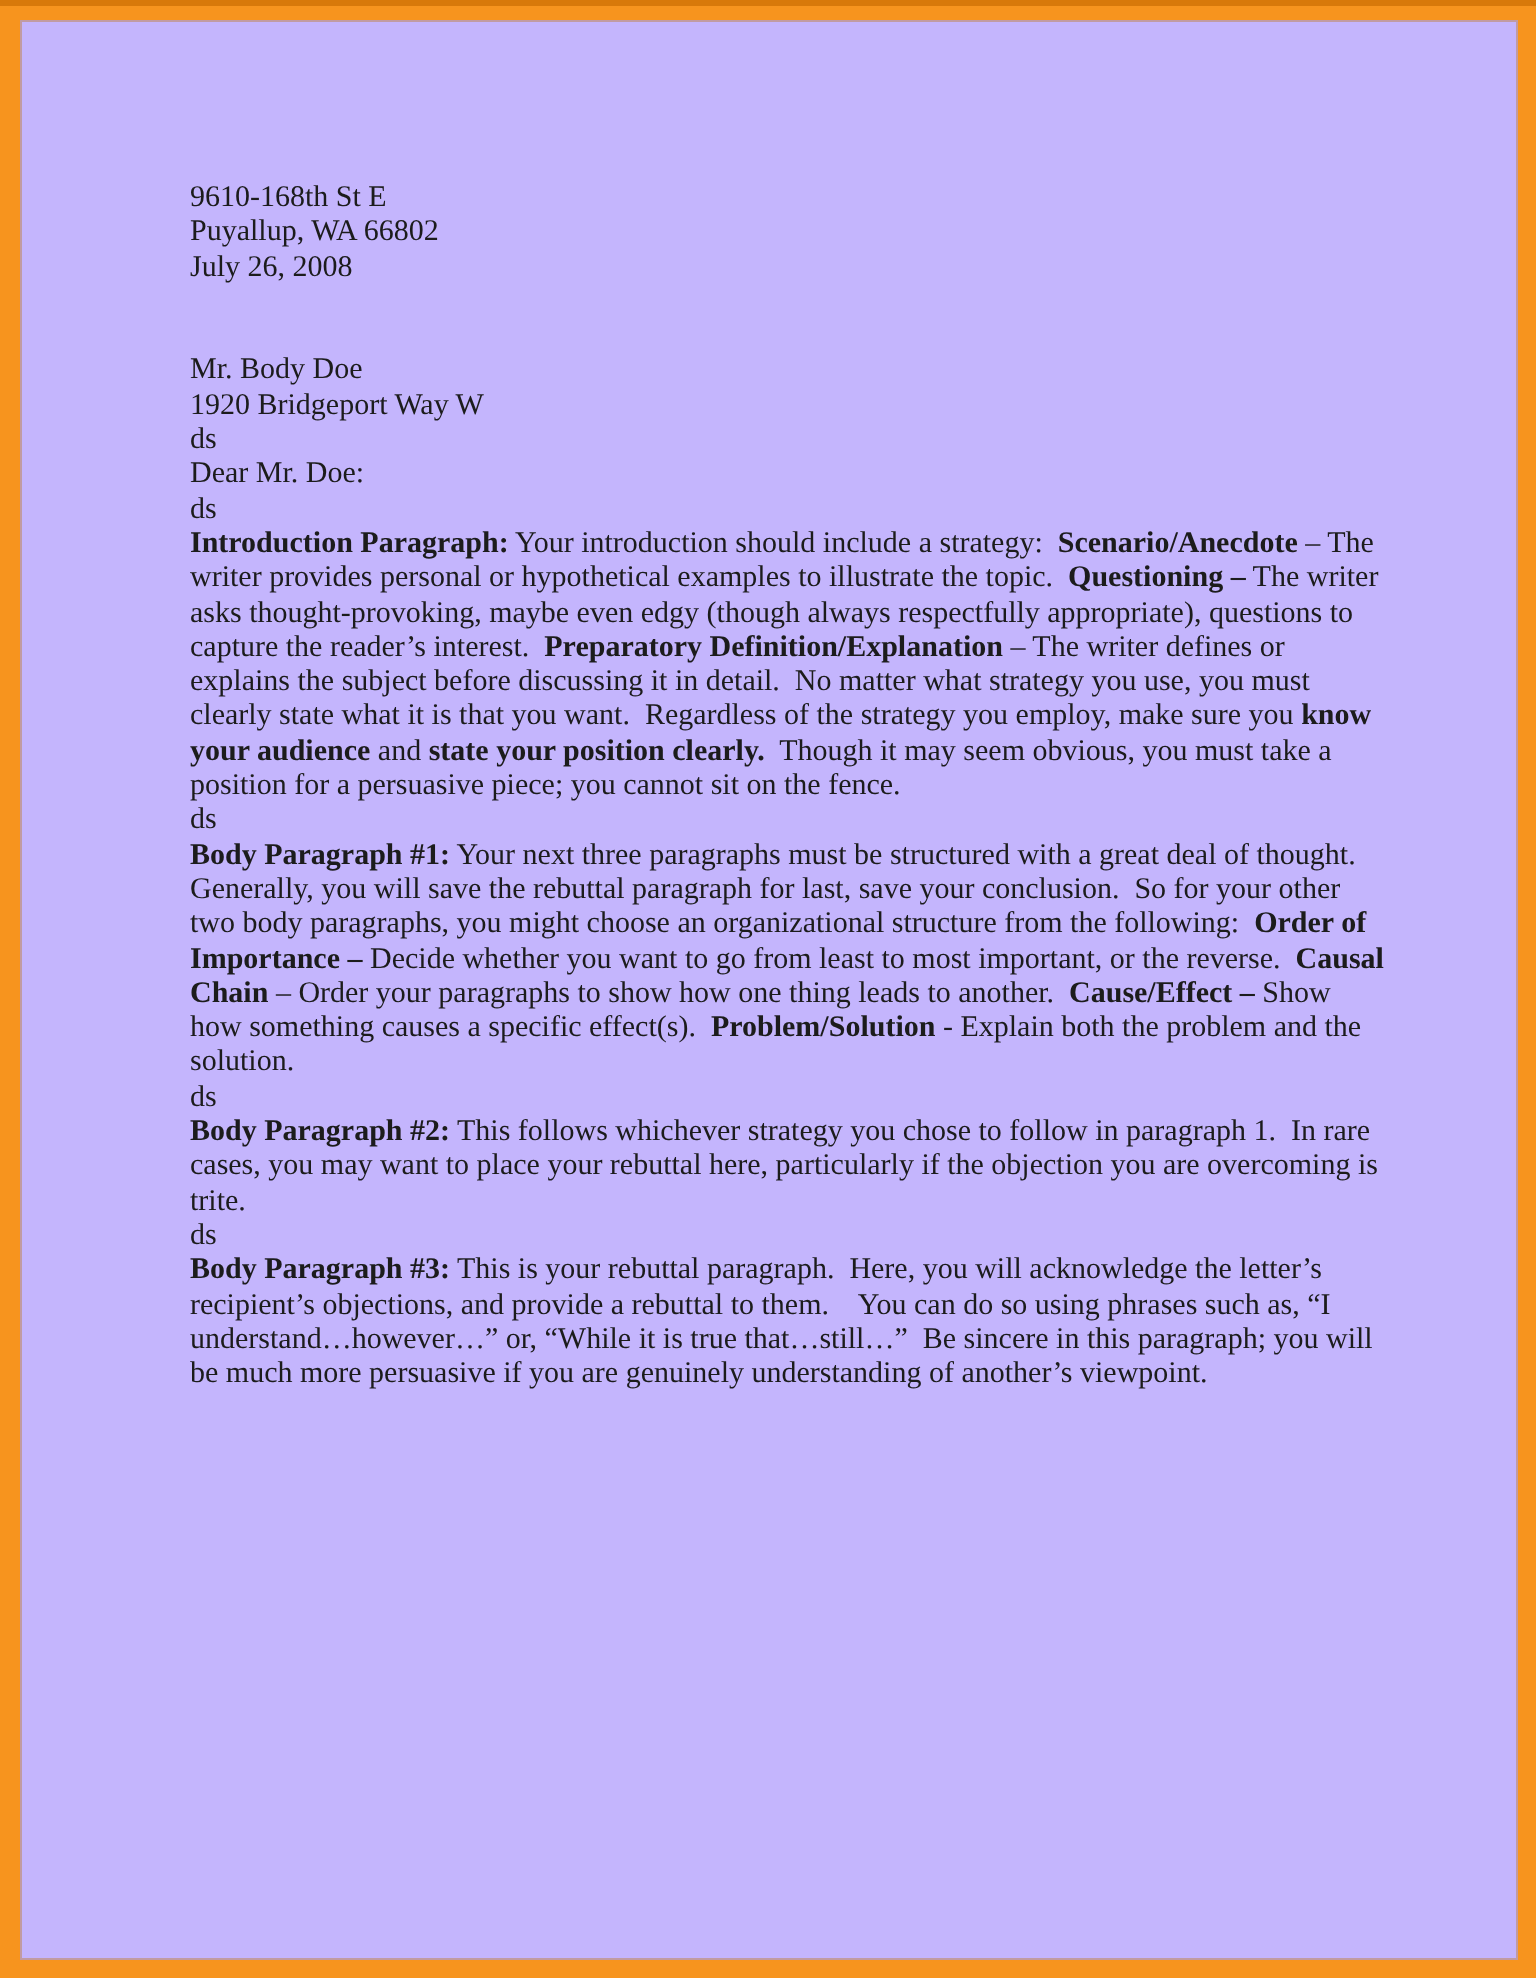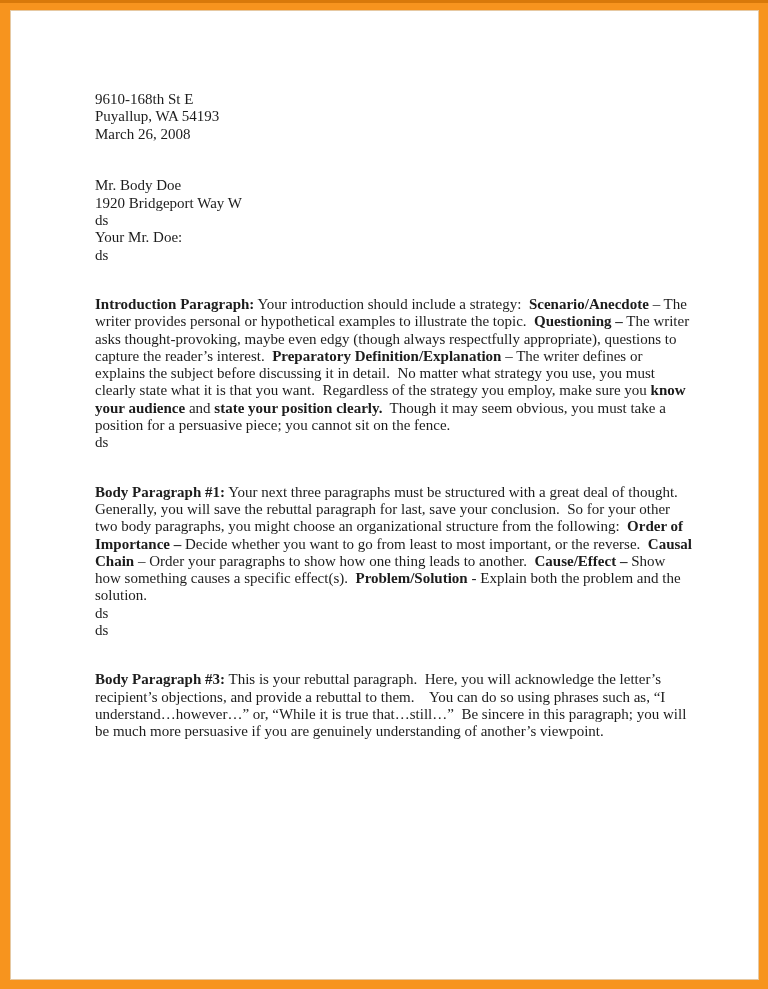--- a/index.html
+++ b/index.html
@@ -13,71 +13,72 @@
   }
   .frame-top-edge {
     position: absolute;
     top: 0; left: 0;
     width: 100%; height: 3px;
     background: #D8790A;
   }
   .page {
     position: absolute;
     top: 10px; left: 10px; right: 9px; bottom: 9px;
-    background: #ffffff;
+    background: #c4b5fd;
     box-shadow: inset 0 0 0 1px rgba(190, 112, 12, 0.38);
   }
   .content {
     position: absolute;
     top: 81px;
     left: 85px;
     width: 597px;
     font-size: 15px;
     line-height: 17.3px;
     color: #1c1c1c;
     text-align: left;
   }
   .line { white-space: pre-wrap; }
-  .para { white-space: pre-wrap; margin-top: 32px; }
+  .para { white-space: pre-wrap; }
   .gap { height: 17.3px; }
   .b { font-weight: 700; }
 </style>
 </head>
 <body>
 
 <div>
   <div class="frame-top-edge"></div>
 
   <div class="page">
     <div class="content">
 
       <div class="line">9610-168th St E</div>
-      <div class="line">Puyallup, WA 54193</div>
-      <div class="line">March 26, 2008</div>
+      <div class="line">Puyallup, WA 66802</div>
+      <div class="line">July 26, 2008</div>
 
       <div class="gap"></div>
 
 
       <div class="gap"></div>
 
       <div class="line">Mr. Body Doe</div>
       <div class="line">1920 Bridgeport Way W</div>
 
       <div class="line">ds</div>
-      <div class="line">Your Mr. Doe:</div>
+      <div class="line">Dear Mr. Doe:</div>
       <div class="line">ds</div>
 
       <div class="para"><span class="b">Introduction Paragraph:</span><span> Your introduction should include a strategy:  </span><span class="b">Scenario/Anecdote</span><span> – The writer provides personal or hypothetical examples to illustrate the topic.  </span><span class="b">Questioning –</span><span> The writer asks thought-provoking, maybe even edgy (though always respectfully appropriate), questions to capture the reader’s interest.  </span><span class="b">Preparatory Definition/Explanation</span><span> – The writer defines or explains the subject before discussing it in detail.  No matter what strategy you use, you must clearly state what it is that you want.  Regardless of the strategy you employ, make sure you </span><span class="b">know your audience</span><span> and </span><span class="b">state your position clearly.</span><span>  Though it may seem obvious, you must take a position for a persuasive piece; you cannot sit on the fence.</span></div>
 
       <div class="line">ds</div>
 
       <div class="para"><span class="b">Body Paragraph #1:</span><span> Your next three paragraphs must be structured with a great deal of thought.  Generally, you will save the rebuttal paragraph for last, save your conclusion.  So for your other two body paragraphs, you might choose an organizational structure from the following:  </span><span class="b">Order of Importance –</span><span> Decide whether you want to go from least to most important, or the reverse.  </span><span class="b">Causal Chain</span><span> – Order your paragraphs to show how one thing leads to another.  </span><span class="b">Cause/Effect –</span><span> Show how something causes a specific effect(s).  </span><span class="b">Problem/Solution</span><span> - Explain both the problem and the solution.</span></div>
 
       <div class="line">ds</div>
 
+      <div class="para"><span class="b">Body Paragraph #2:</span><span> This follows whichever strategy you chose to follow in paragraph 1.  In rare cases, you may want to place your rebuttal here, particularly if the objection you are overcoming is trite.</span></div>
 
       <div class="line">ds</div>
 
       <div class="para"><span class="b">Body Paragraph #3:</span><span> This is your rebuttal paragraph.  Here, you will acknowledge the letter’s recipient’s objections, and provide a rebuttal to them.    You can do so using phrases such as, “I understand…however…” or, “While it is true that…still…”  Be sincere in this paragraph; you will be much more persuasive if you are genuinely understanding of another’s viewpoint.</span></div>
 
       <div class="gap"></div>
 
 
     </div>
   </div>

